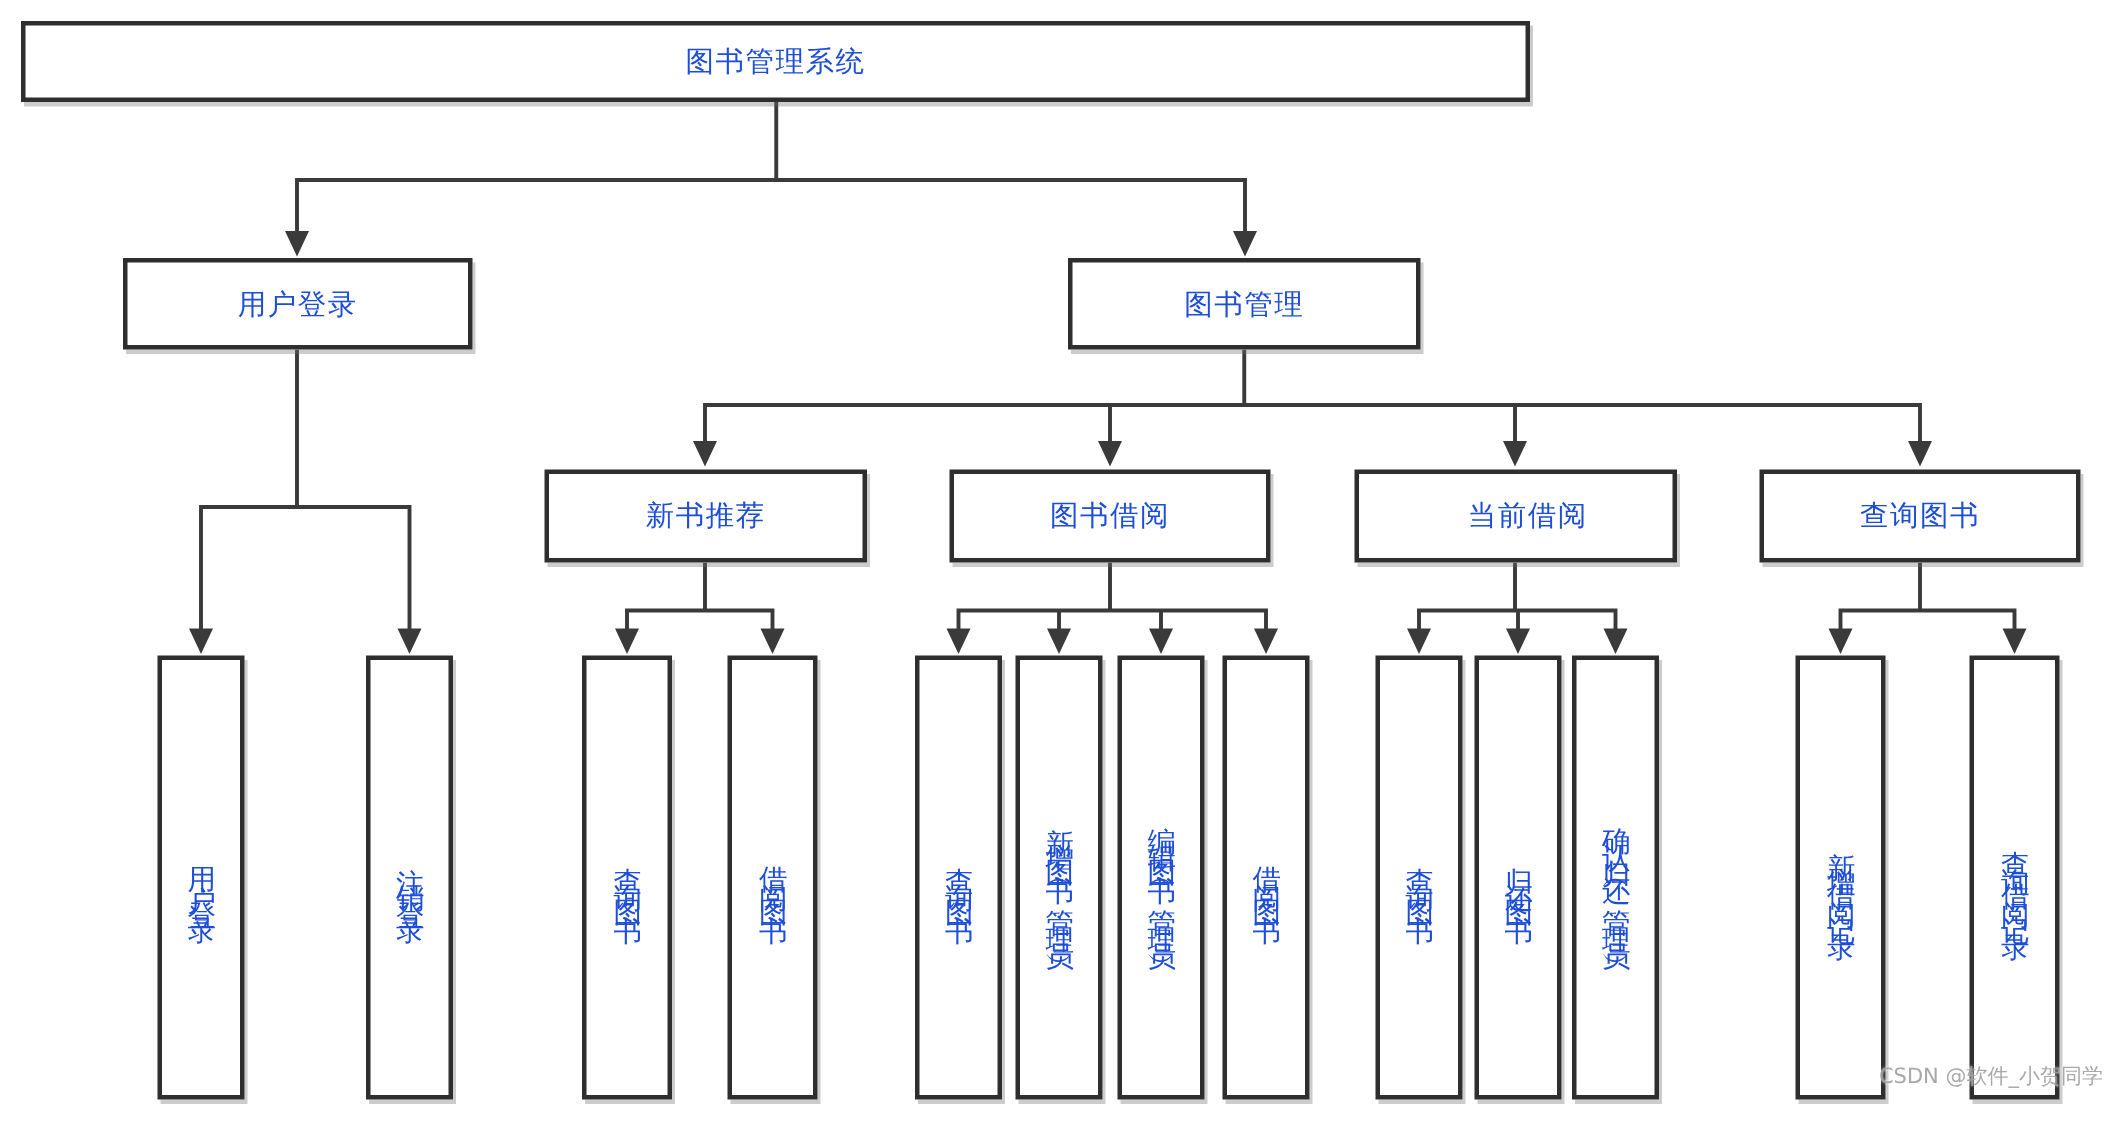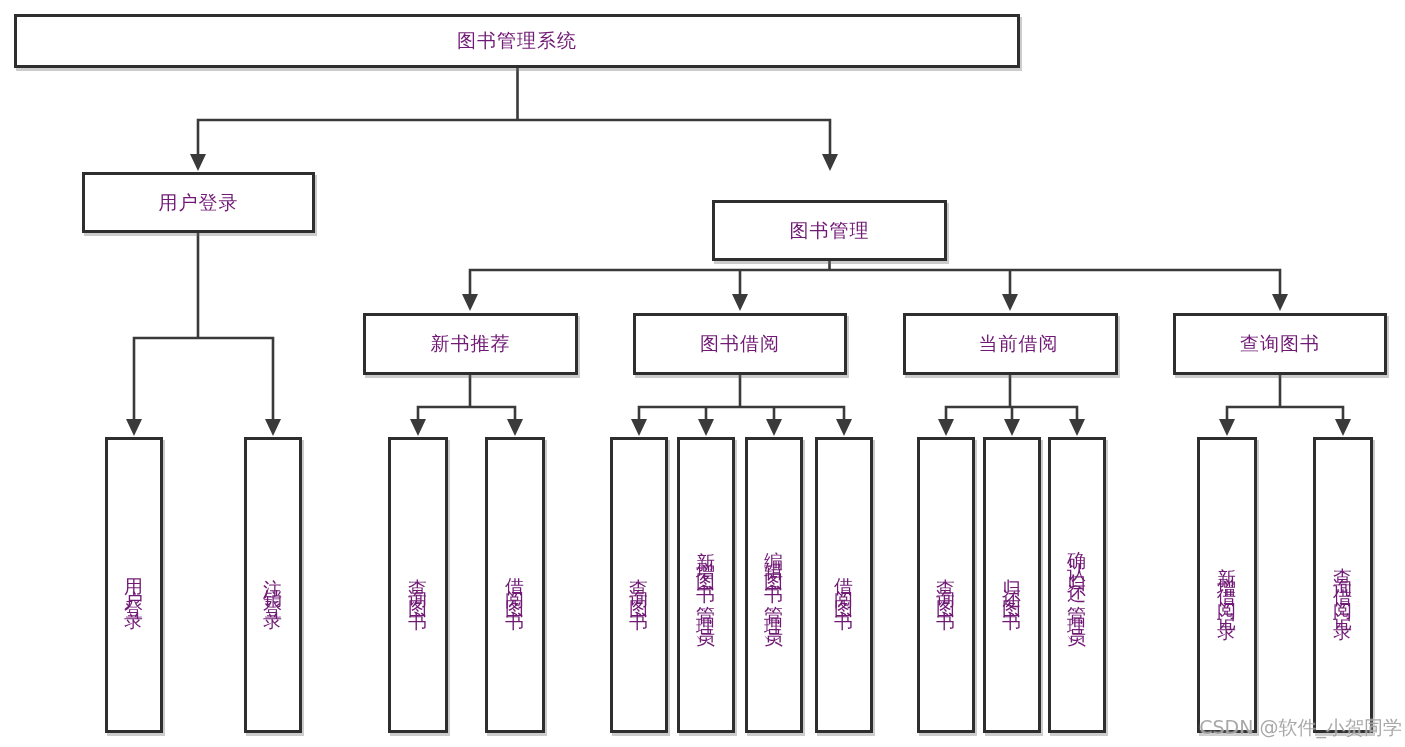--- a/index.html
+++ b/index.html
@@ -6,27 +6,27 @@
   .canvas{
     position:relative;width:1405px;height:747px;background:#ffffff;overflow:hidden;
     font-family:"DejaVu Sans","Liberation Sans",sans-serif;color:#333333;
   }
   .connectors{position:absolute;left:0;top:0;width:1405px;height:747px;}
   .box{
     position:absolute;box-sizing:border-box;border:3px solid #2e2e2e;background:#ffffff;
     display:flex;align-items:center;justify-content:center;
     box-shadow:2px 3px 0 rgba(110,110,110,0.35);
   }
-  .box .lbl{font-size:19px;color:#701a75;letter-spacing:1px;white-space:nowrap;}
+  .box .lbl{font-size:19px;color:#1d4ed8;letter-spacing:1px;white-space:nowrap;}
   .leaf .lbl{
     writing-mode:vertical-rl;text-orientation:mixed;
     font-size:19px;letter-spacing:11px;line-height:1;white-space:nowrap;
   }
   .watermark{
-    position:absolute;right:3px;bottom:6px;font-size:19px;
+    position:absolute;right:3px;bottom:20px;font-size:14px;
     color:rgba(158,158,158,0.9);white-space:nowrap;
     text-shadow:0 0 2px rgba(255,255,255,0.9);
     margin-left:24px;
   }
 </style>
 </head>
 <body>
 
 <div class="canvas">
 
@@ -55,21 +55,21 @@
     </g>
   </svg>
 
   <div class="box root" style="left:14px;top:14px;width:1006px;height:54px;">
     <span class="lbl">图书管理系统</span>
   </div>
 
   <div class="box" style="left:82px;top:172px;width:233px;height:61px;">
     <span class="lbl">用户登录</span>
   </div>
-  <div class="box" style="left:712px;top:172px;width:235px;height:61px;margin-top:28px;">
+  <div class="box" style="left:712px;top:172px;width:235px;height:61px;">
     <span class="lbl">图书管理</span>
   </div>
 
   <div class="box" style="left:633px;top:313px;width:214px;height:62px;">
     <span class="lbl">图书借阅</span>
   </div>
   <div class="box" style="left:363px;top:313px;width:215px;height:62px;">
     <span class="lbl">新书推荐</span>
   </div>
   <div class="box" style="left:903px;top:313px;width:215px;height:62px;padding-left:16px;">

